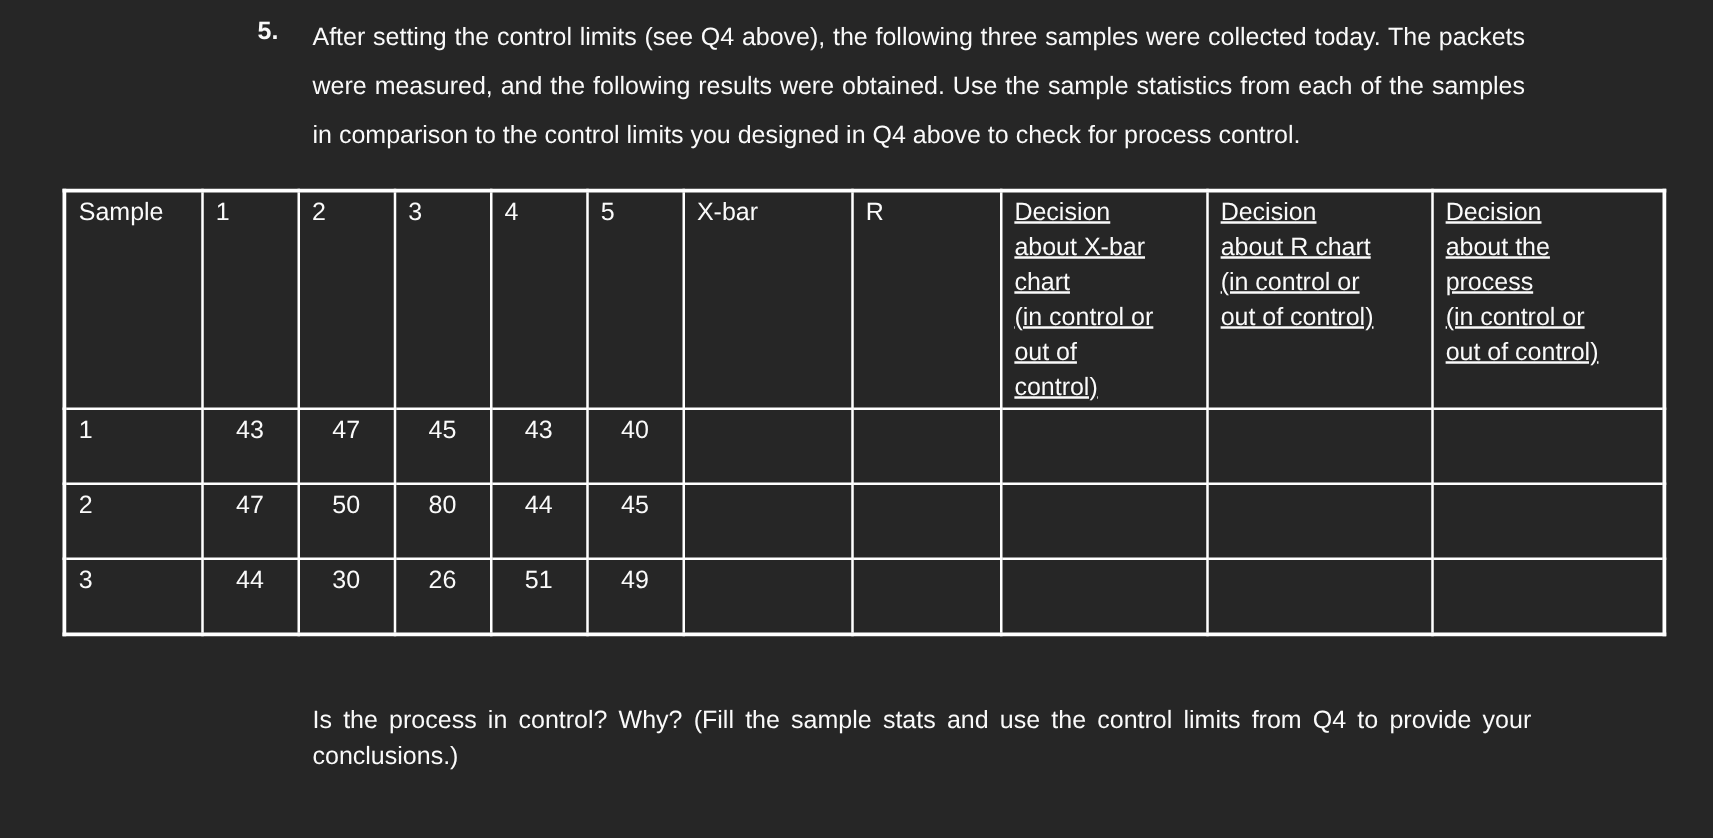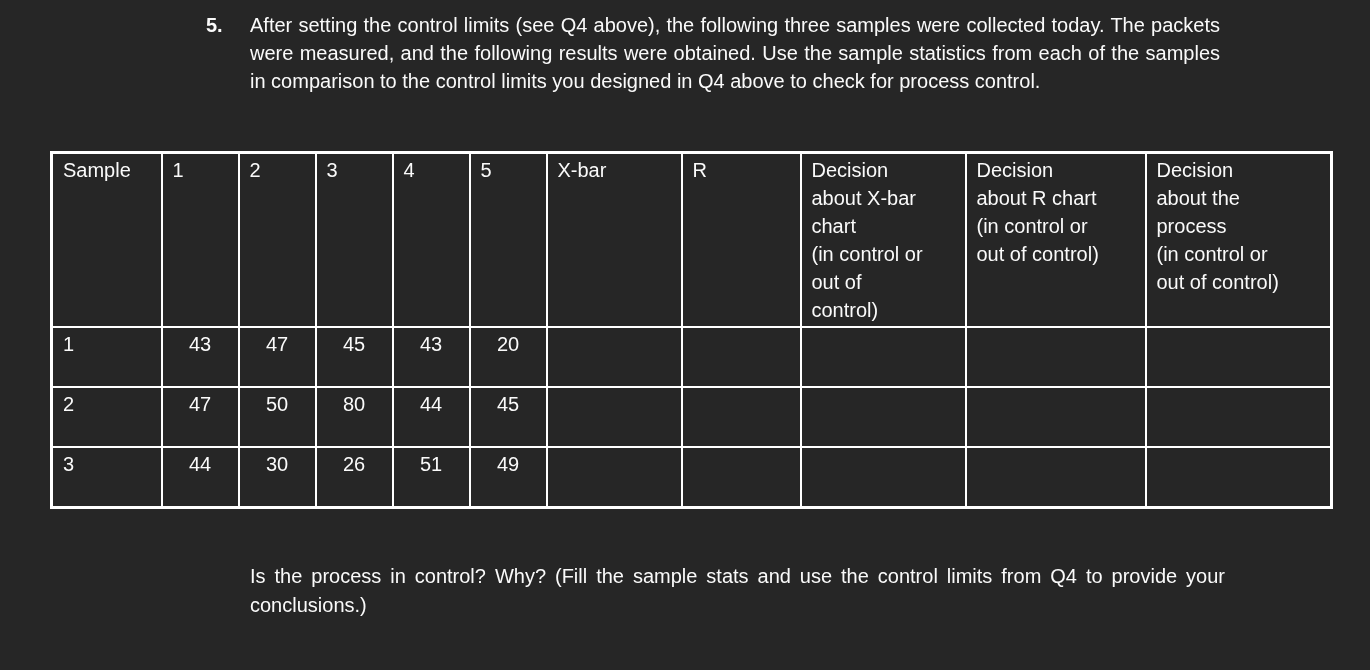--- a/index.html
+++ b/index.html
@@ -24,21 +24,21 @@
     font-size: 20px;
     font-weight: bold;
     line-height: 28.6px;
   }
   .q-text {
     position: absolute;
     left: 250px;
     top: 11px;
     width: 970px;
     font-size: 20px;
-    line-height: 28px;
+    line-height: 39px;
     text-align: justify;
   }
 
   
   table.worksheet {
     position: absolute;
     left: 50px;
     top: 151px;
     width: 1280px;
     table-layout: fixed;
@@ -63,20 +63,21 @@
   td.group-left { text-align: left; vertical-align: middle; padding: 0 12px; }
 
   td.sample-hdr { padding-left: 12px; padding-top: 3px; }
   td.unit-hdr { padding-left: 22px; padding-top: 3px; }
   td.stat-hdr { vertical-align: bottom; padding-bottom: 6px; padding-left: 12px; }
   td.decision-hdr {
     white-space: pre-line;
     padding-top: 3px;
     padding-left: 11px;
     padding-right: 6px;
+    text-decoration: underline;
   }
 
   td.sample-cell { padding-left: 13px; padding-top: 4px; }
   td.weight-cell { text-align: center; padding-top: 4px; margin-top: 28px; }
   td.blank-cell { }
 
   
   .footer-prompt {
     position: absolute;
     left: 250px;
@@ -136,21 +137,21 @@
 (in control or
 out of control)</td>
   </tr>
 
   <tr class="data-row">
     <td class="sample-cell">1</td>
     <td class="weight-cell">43</td>
     <td class="weight-cell">47</td>
     <td class="weight-cell">45</td>
     <td class="weight-cell">43</td>
-    <td class="weight-cell">20</td>
+    <td class="weight-cell">40</td>
     <td class="blank-cell"></td>
     <td class="blank-cell"></td>
     <td class="blank-cell"></td>
     <td class="blank-cell"></td>
     <td class="blank-cell"></td>
   </tr>
 
   <tr class="data-row">
     <td class="sample-cell">2</td>
     <td class="weight-cell">47</td>

